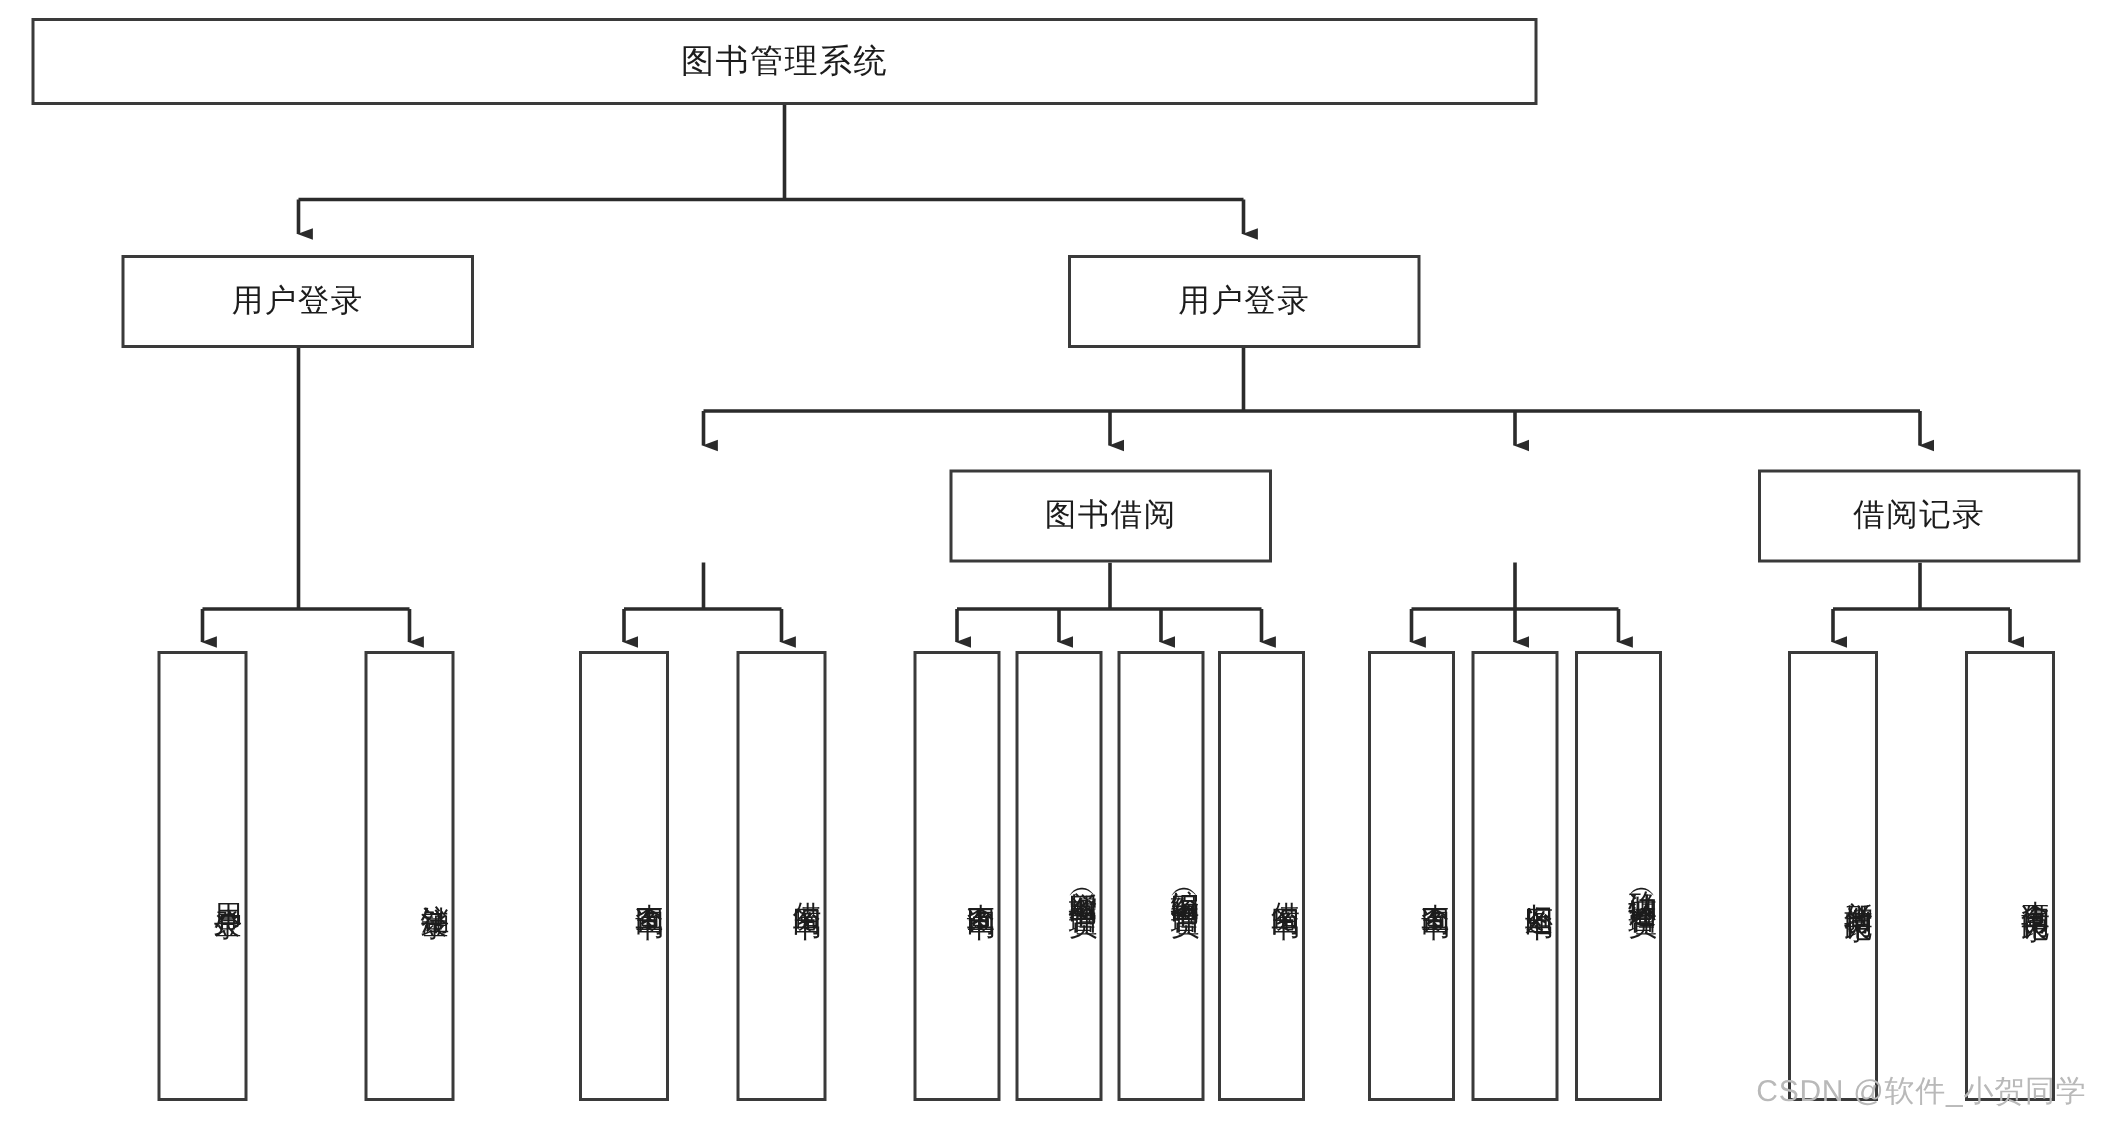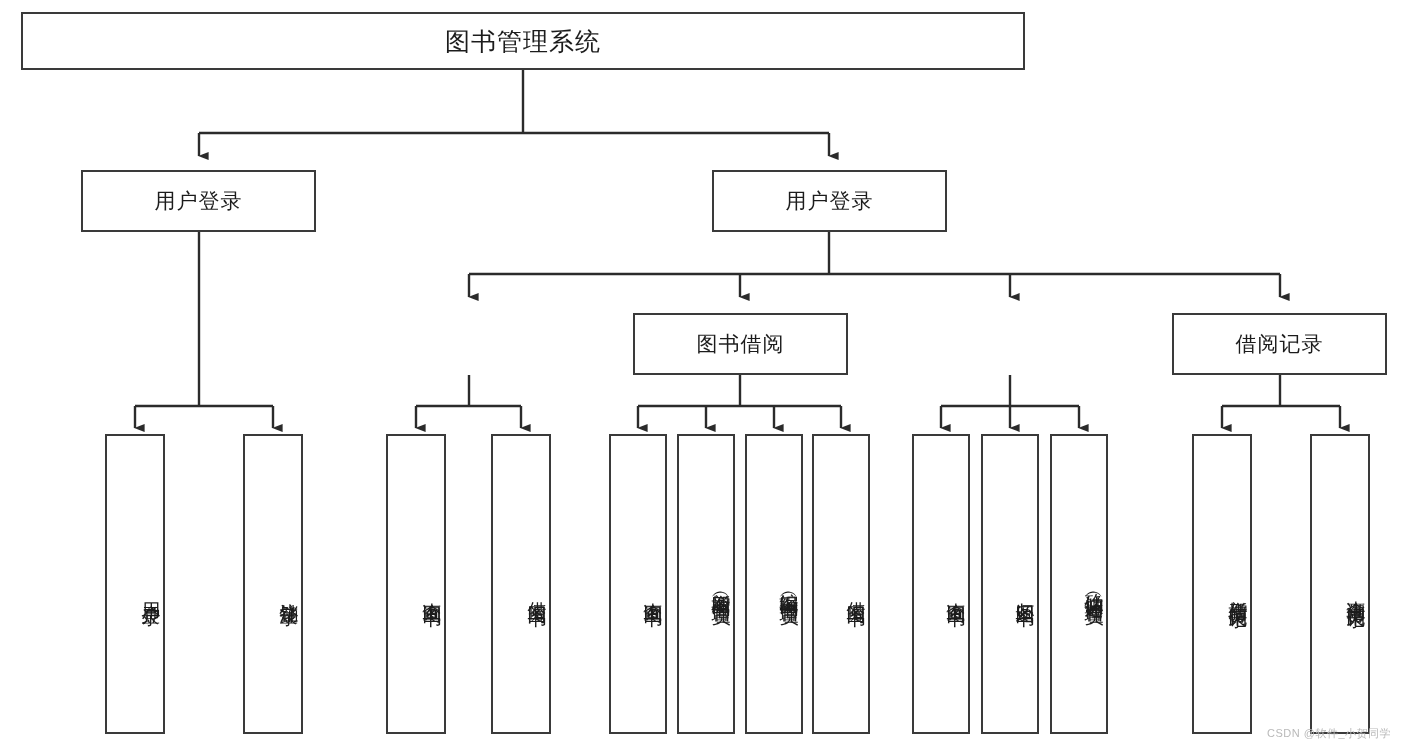--- a/index.html
+++ b/index.html
@@ -34,21 +34,21 @@
     text-align:center;
     color:#1c1c1c;
     z-index:2;
   }
   .node.h{
     font-size:21px;
     letter-spacing:1px;
     line-height:1.2;
   }
   .node.root{
-    font-size:25px;
+    font-size:22px;
   }
   
   .node.v{
     writing-mode:vertical-rl;
     text-orientation:upright;
     font-size:19px;
     line-height:1.28;
     letter-spacing:2px;
     align-items:flex-start;
     justify-content:center;
@@ -60,21 +60,21 @@
     display:block;
   }
   .node.v.tall{
     padding-top:6px;
   }
   
   #watermark{
     position:absolute;
     right:14px;
     bottom:6px;
-    font-size:11px;
+    font-size:20px;
     color:#b9b9b9;
     letter-spacing:0.5px;
     z-index:5;
     white-space:nowrap;
     font-family:"Liberation Sans","DejaVu Sans",sans-serif;
   }
 </style>
 </head>
 <body>
 

